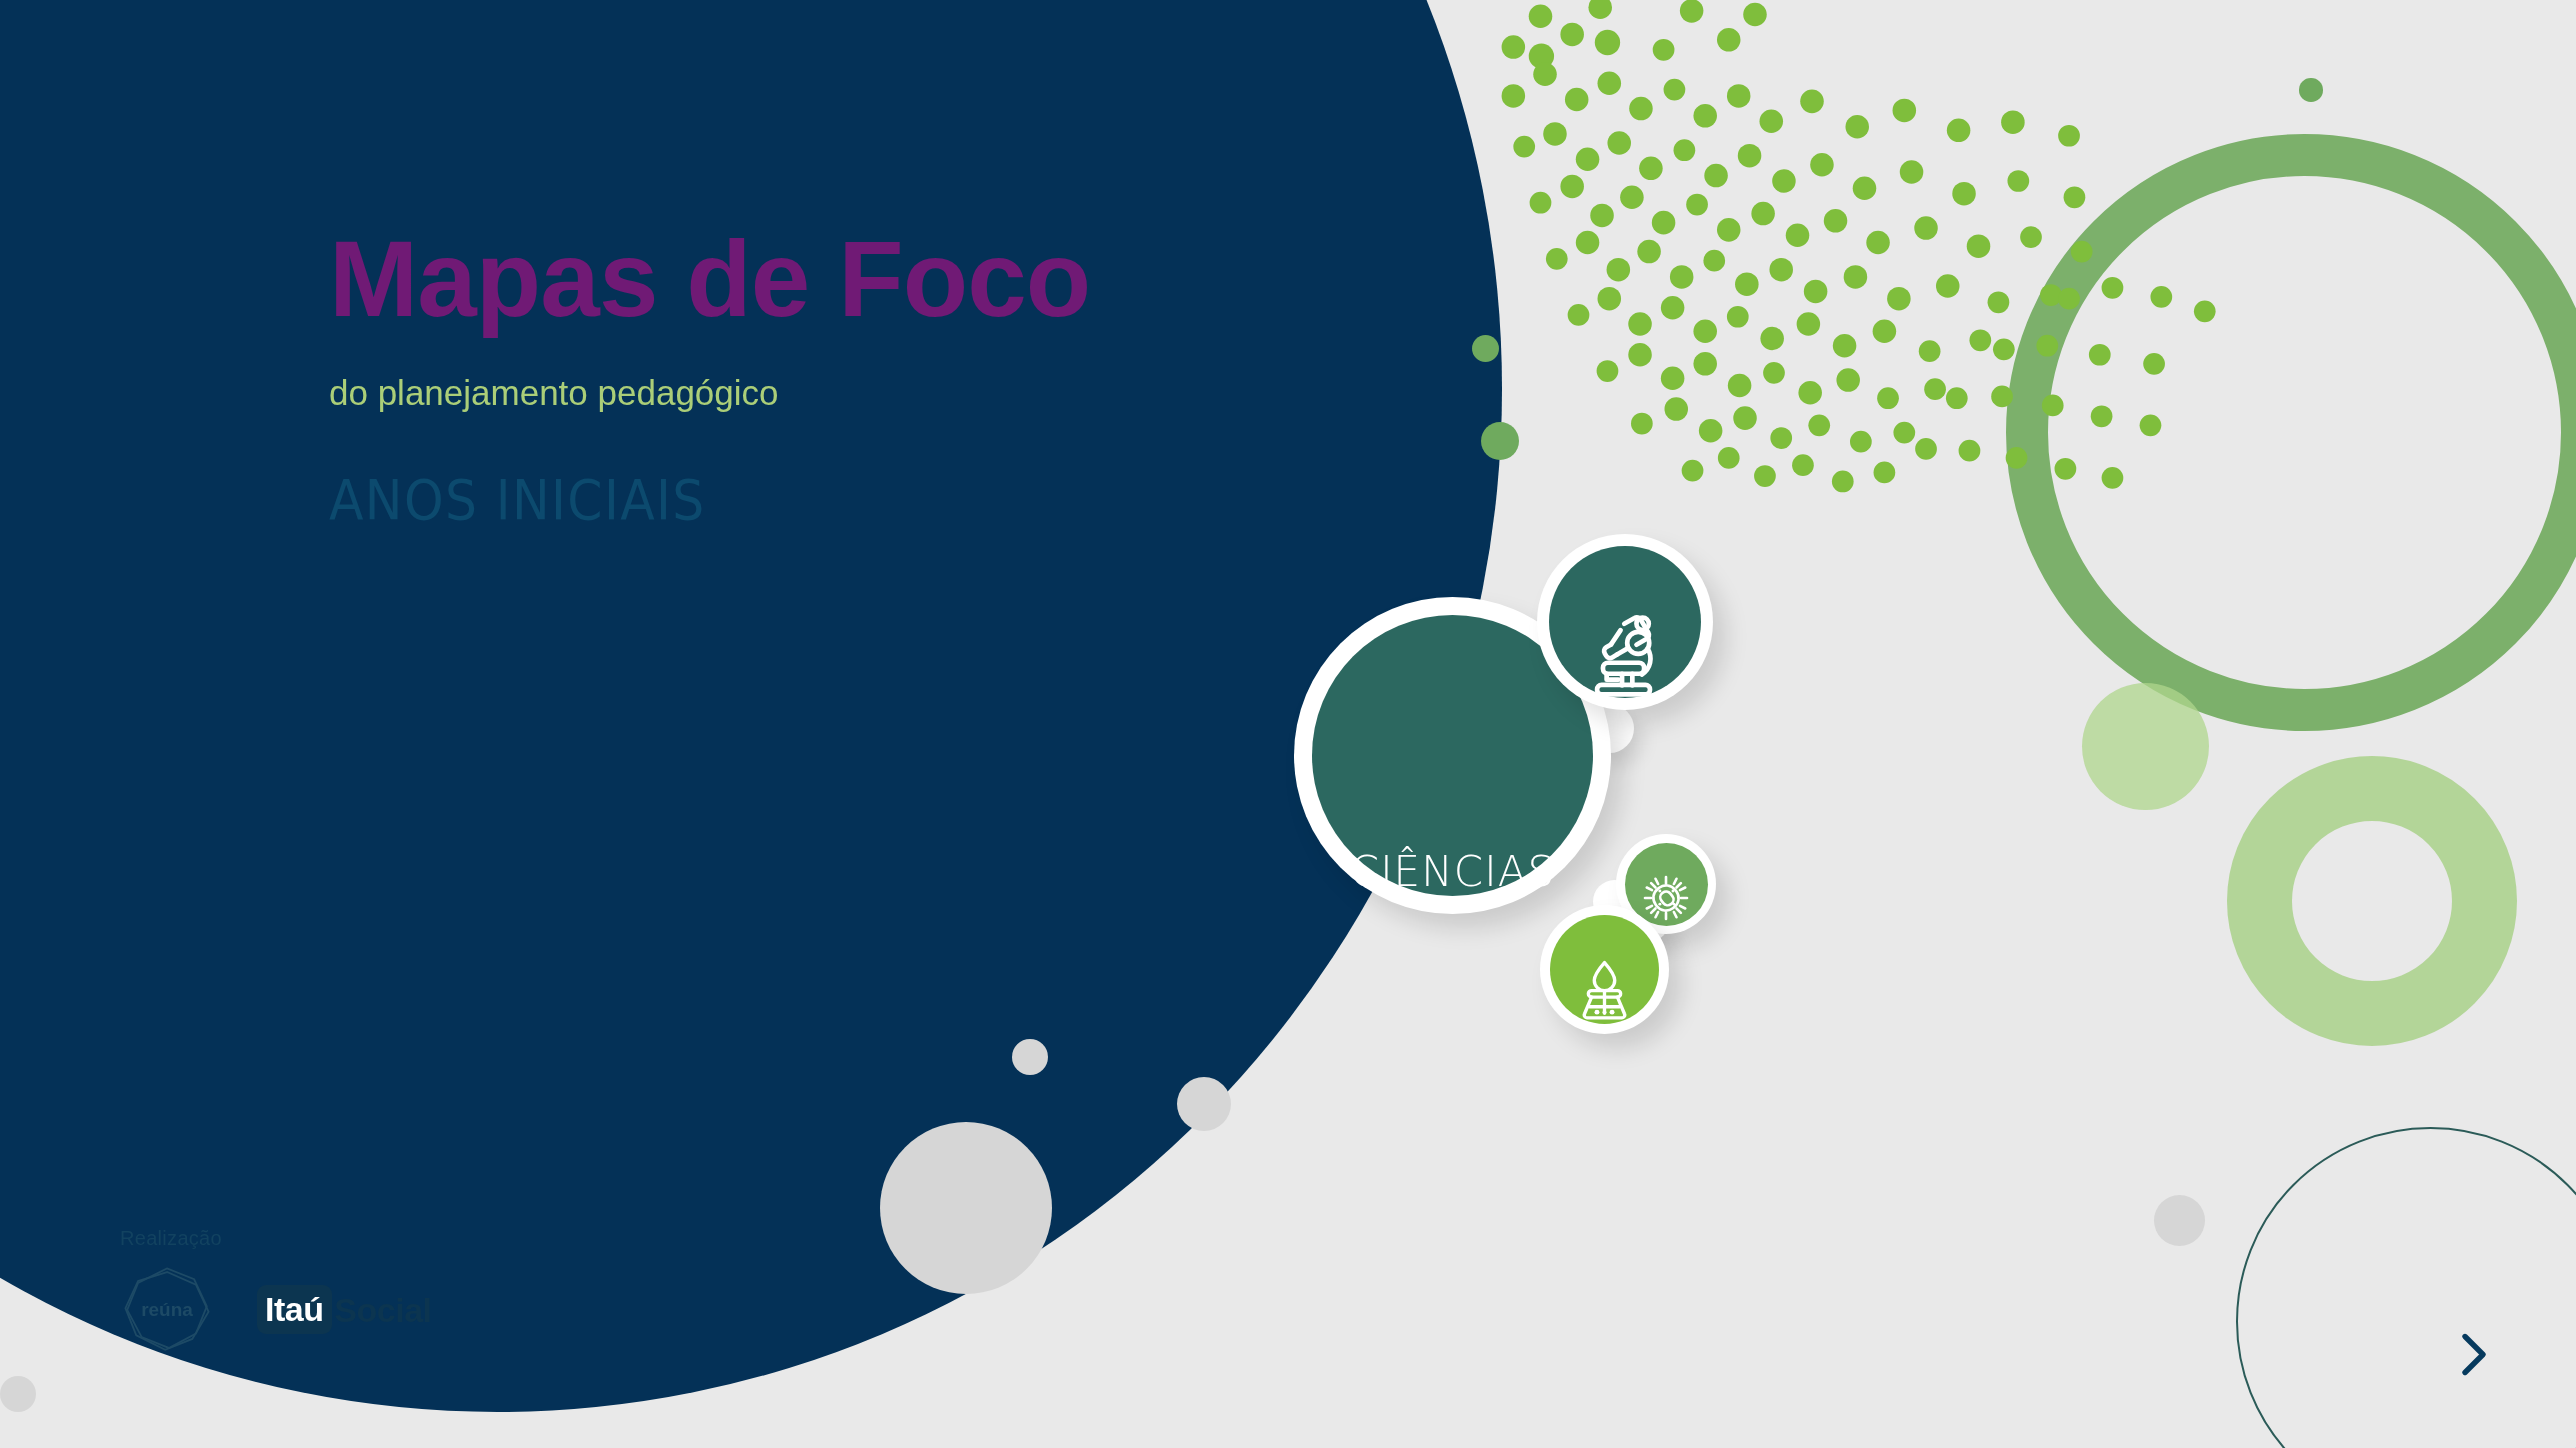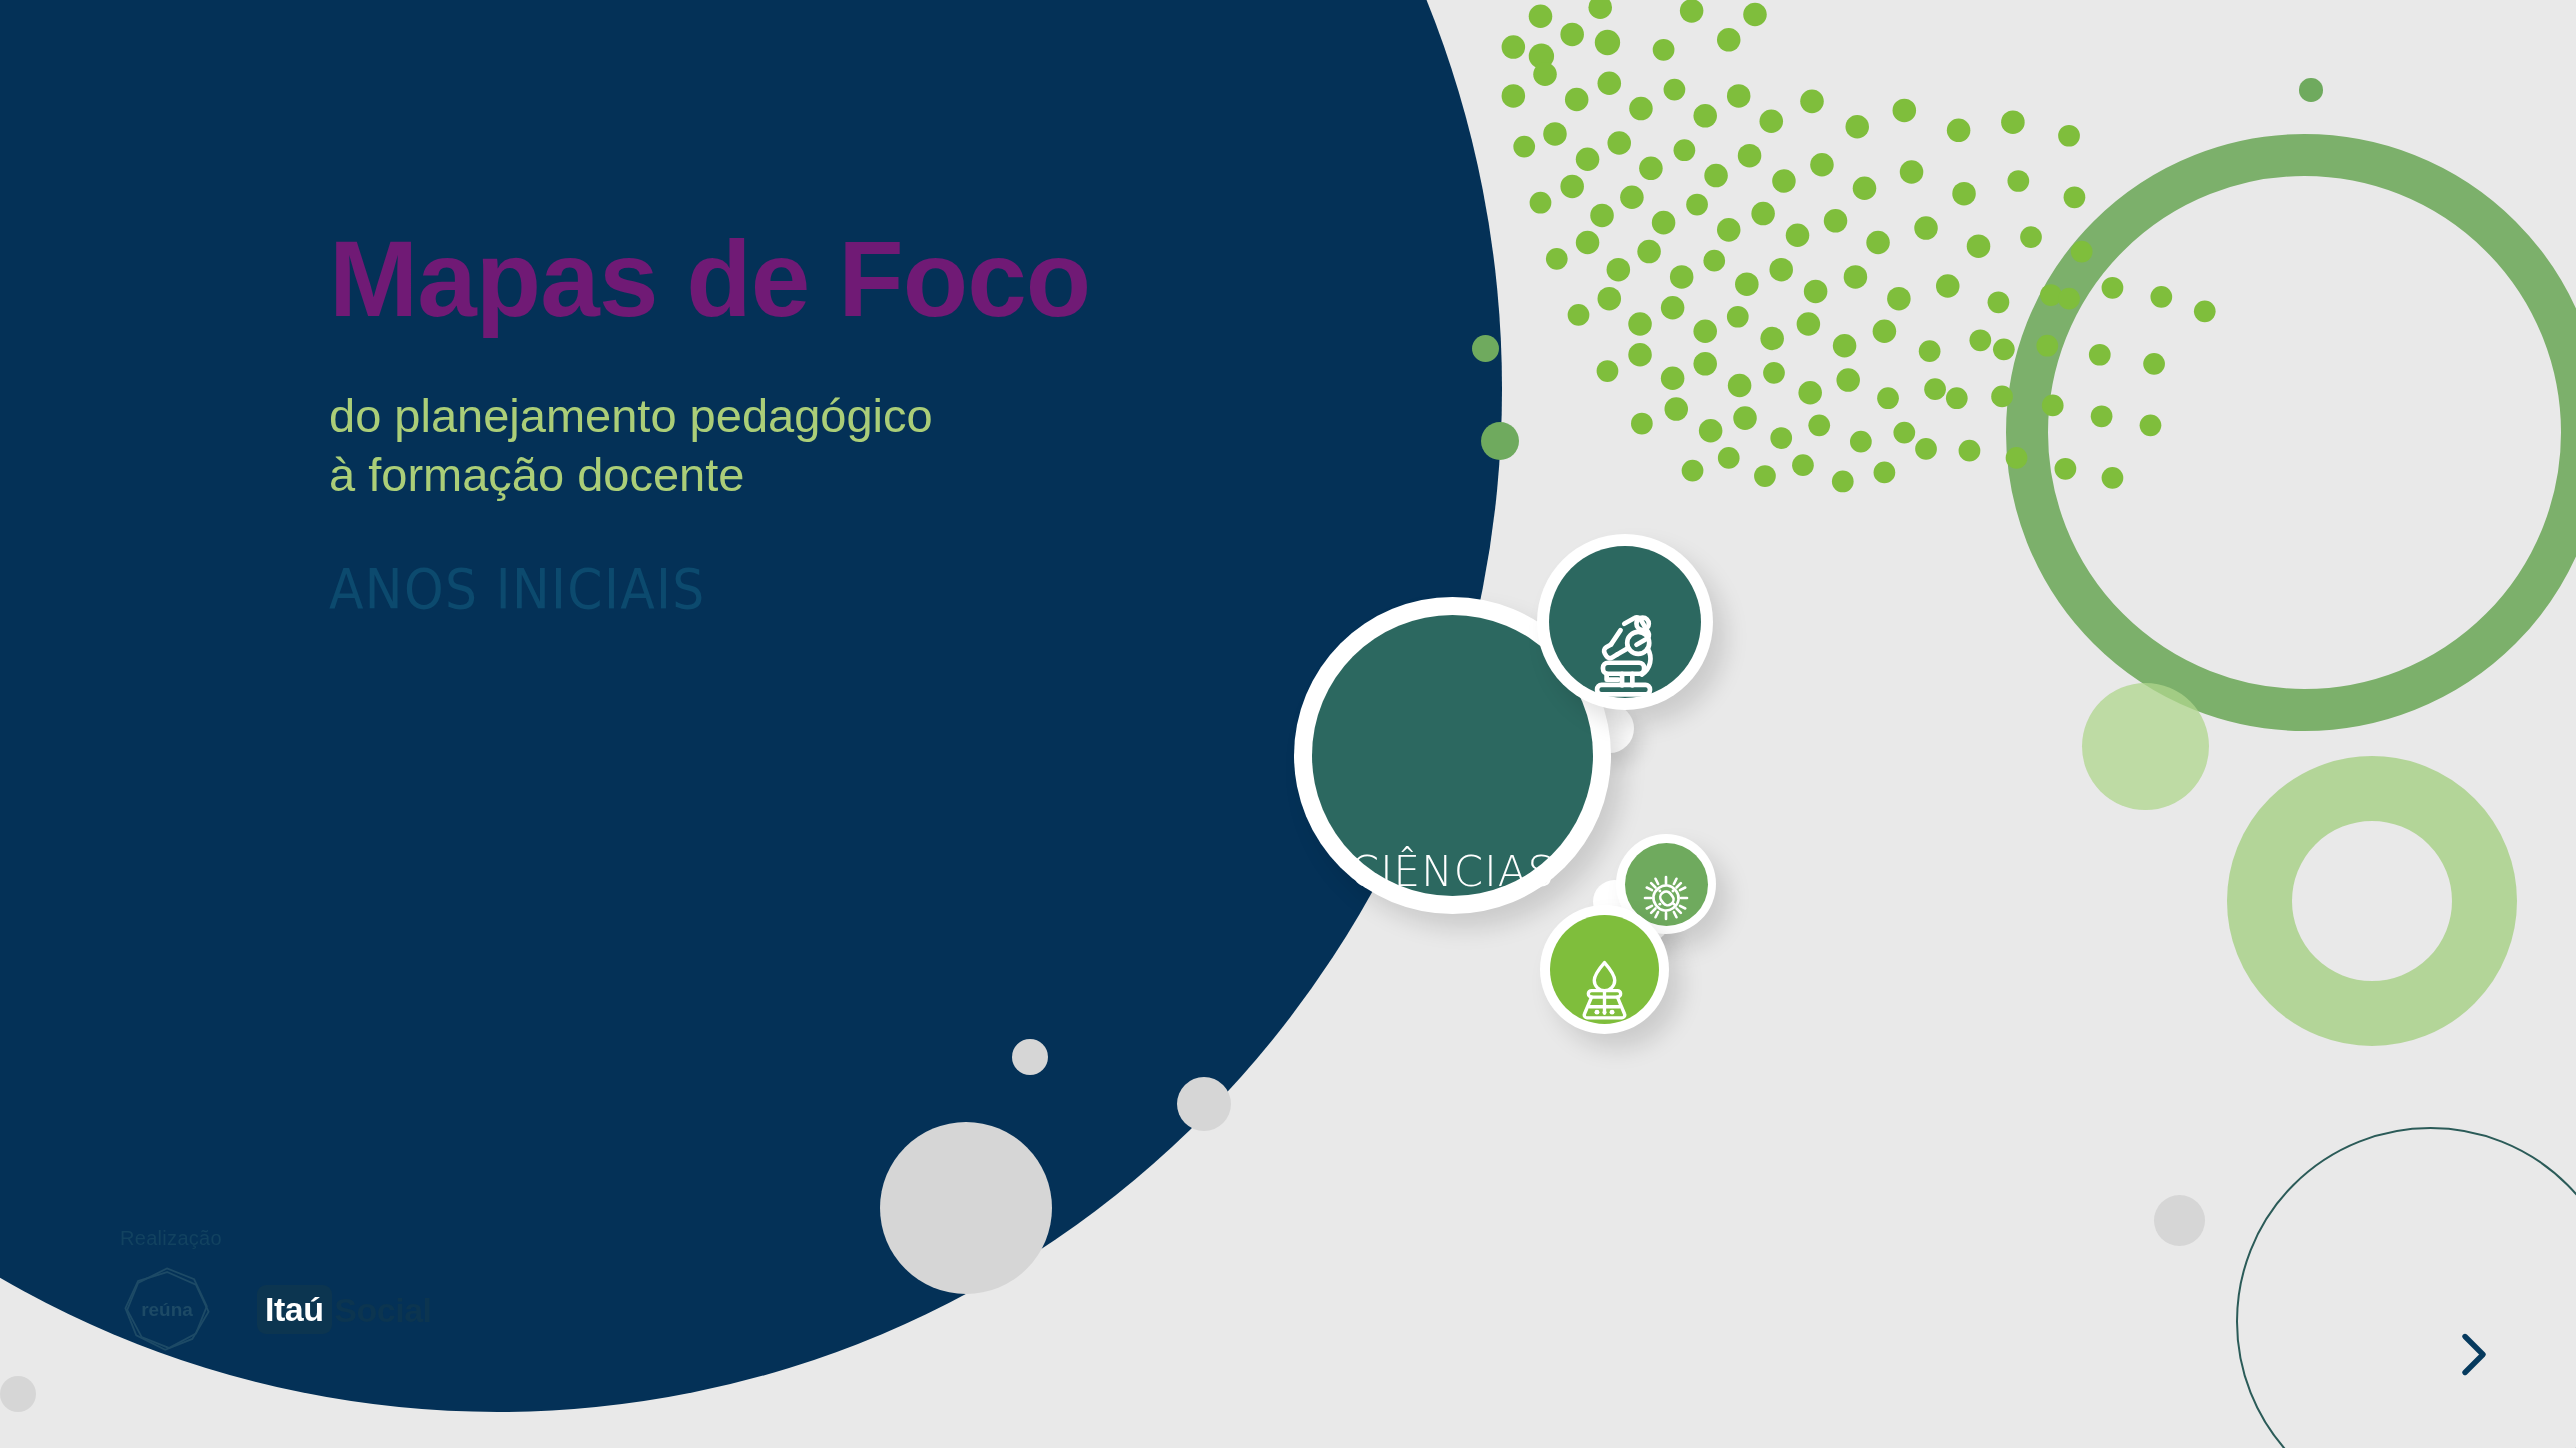--- a/index.html
+++ b/index.html
@@ -73,23 +73,23 @@
     position:absolute; left:329px; top:224px; width:1014px;
   }
   .title{
     color:#701a75;
     font-size:107px;
     font-weight:700;
     line-height:1.04;
     letter-spacing:-0.9px;
   }
   .subtitle{
-    margin-top:52px;
+    margin-top:36px;
     color:#abce78;
-    font-size:47px;
+    font-size:35px;
     font-weight:400;
     line-height:1.24;
   }
   .audience{
     margin-top:52px;
     color:#0c4a6e;
     font-size:56px;
     font-weight:400;
     letter-spacing:1.4px;
     font-family:"DejaVu Sans", sans-serif;
@@ -311,21 +311,20 @@
       <circle cx="2334" cy="528" r="12"></circle>
     </g>
   </svg>
 
   <div class="textcol">
     <div class="title">
       <div>Mapas de Foco</div>
     </div>
     <div class="subtitle">
       <div>do planejamento pedagógico</div>
-      <div>à formação docente</div>
     </div>
     <div class="audience">ANOS INICIAIS</div>
   </div>
 
   <div class="cluster">
 
     <div class="nub nub1"></div>
     <div class="nub nub2"></div>
     <div class="nub nub3"></div>
 

